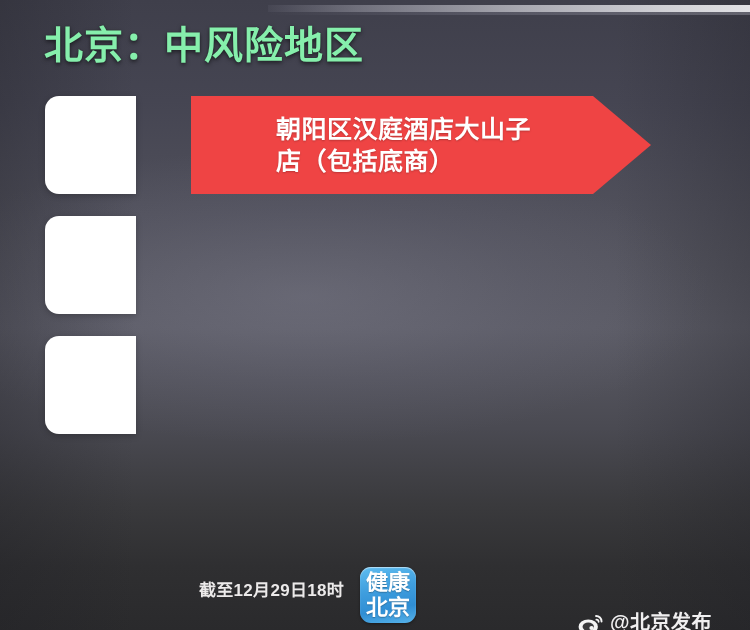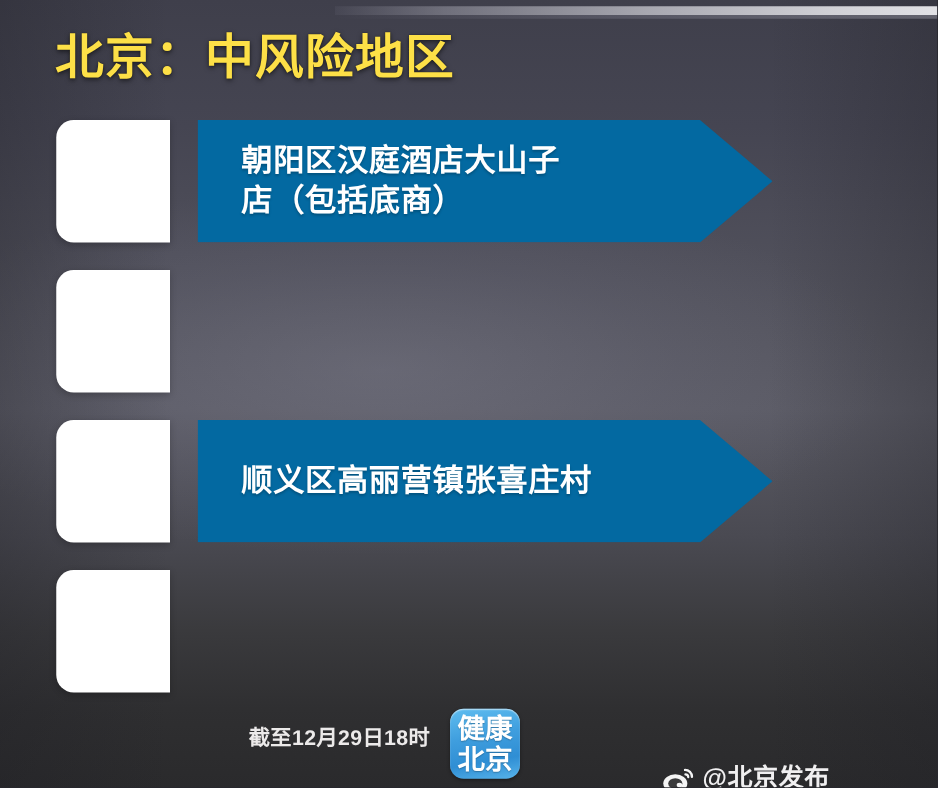--- a/index.html
+++ b/index.html
@@ -83,21 +83,21 @@
     pointer-events: none;
   }
 
   
   .title {
     position: absolute;
     left: 44px;
     top: 14px;
     font-size: 39px;
     font-weight: bold;
-    color: #fde047;
+    color: #86efac;
     letter-spacing: 1px;
     text-shadow: 0 2px 4px rgba(0,0,0,0.55), 0 0 1px rgba(0,0,0,0.6);
     white-space: nowrap;
   }
 
   
   .rows {
     position: absolute;
     left: 0;
     top: 96px;
@@ -113,49 +113,51 @@
     left: 45px;
     top: 0;
     width: 91px;
     height: 98px;
     background: #ffffff;
     border-radius: 14px 0 0 14px;
     box-shadow: 0 2px 6px rgba(0,0,0,0.22);
   }
   .arrow {
     position: absolute;
-    left: 158px;
+    left: 191px;
     top: 0;
     width: 460px;
     height: 98px;
-    background: #0369a1;
+    background: #ef4444;
     -webkit-clip-path: polygon(0 0, calc(100% - 58px) 0, 100% 50%, calc(100% - 58px) 100%, 0 100%);
     clip-path: polygon(0 0, calc(100% - 58px) 0, 100% 50%, calc(100% - 58px) 100%, 0 100%);
     display: flex;
     align-items: center;
+    justify-content: center;
   }
   .arrow-label {
     padding-left: 35px;
     padding-right: 70px;
     font-size: 25px;
     font-weight: bold;
     line-height: 1.28;
     color: #ffffff;
     letter-spacing: 0.5px;
     text-shadow: 0 1px 2px rgba(0,0,0,0.22);
     white-space: pre-line;
   }
 
   
   .footer {
     position: absolute;
     left: 0;
     top: 566px;
     width: 678px;
     height: 64px;
+    padding-left: 48px;
   }
   .asof {
     position: absolute;
     left: 199px;
     top: 10px;
     font-size: 17px;
     font-weight: bold;
     color: #eceaea;
     letter-spacing: 0.3px;
     white-space: nowrap;
@@ -228,26 +230,20 @@
       <div class="arrow">
         <div class="arrow-label">朝阳区汉庭酒店大山子
 店（包括底商）</div>
       </div>
     </div>
 
     <div class="row">
       <div class="chip"></div>
     </div>
 
-    <div class="row">
-      <div class="chip"></div>
-      <div class="arrow">
-        <div class="arrow-label">顺义区高丽营镇张喜庄村</div>
-      </div>
-    </div>
 
     <div class="row">
       <div class="chip"></div>
     </div>
 
   </div>
 
   <div class="footer">
 
     <div class="asof">截至12月29日18时</div>

